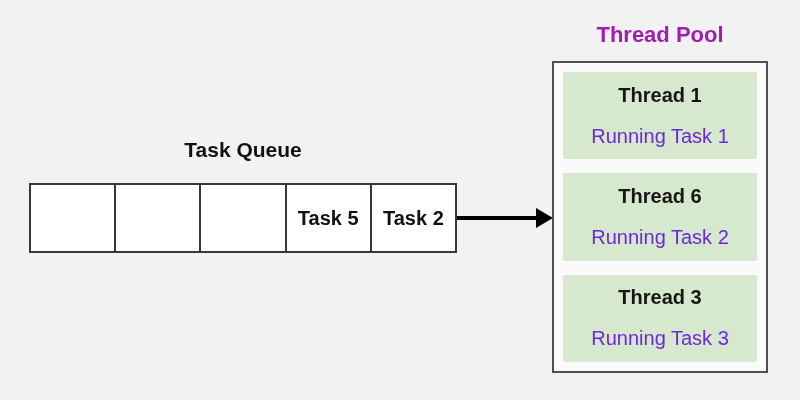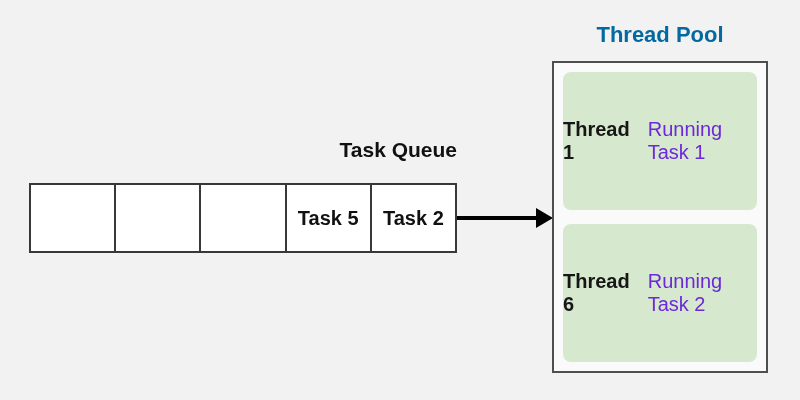--- a/index.html
+++ b/index.html
@@ -15,21 +15,21 @@
     position: relative;
     overflow: hidden;
   }
   .abs { position: absolute; }
 
   
   .queue-title {
     left: 29px;
     top: 138px;
     width: 428px;
-    text-align: right;
+    text-align: center;
     font-size: 21px;
     font-weight: bold;
     color: #111;
   }
   .queue {
     left: 29px;
     top: 183px;
     width: 428px;
     height: 70px;
     display: flex;
@@ -70,41 +70,41 @@
   }
 
   
   .pool-title {
     left: 552px;
     top: 22px;
     width: 216px;
     text-align: center;
     font-size: 22px;
     font-weight: bold;
-    color: #0369a1;
+    color: #a21caf;
   }
   .pool-panel {
     left: 552px;
     top: 61px;
     width: 216px;
     height: 312px;
     background: #fafafa;
     border: 2px solid #4f4f4f;
     box-sizing: border-box;
     padding: 9px;
     display: flex;
     flex-direction: column;
     gap: 14px;
   }
   .thread-box {
     flex: 1 1 0;
     background: #d6e8ce;
-    border-radius: 8px;
+    border-radius: 2px;
     display: flex;
-    flex-direction: row;
+    flex-direction: column;
     align-items: center;
     justify-content: center;
     gap: 18px;
   }
   .thread-name {
     font-size: 20px;
     font-weight: bold;
     color: #161616;
   }
   .thread-status {
@@ -133,13 +133,17 @@
 
 <div class="abs pool-panel">
   <div class="thread-box">
     <div class="thread-name">Thread 1</div>
     <div class="thread-status">Running Task 1</div>
   </div>
   <div class="thread-box">
     <div class="thread-name">Thread 6</div>
     <div class="thread-status">Running Task 2</div>
   </div>
+  <div class="thread-box">
+    <div class="thread-name">Thread 3</div>
+    <div class="thread-status">Running Task 3</div>
+  </div>
 </div>
 
 </body></html>

